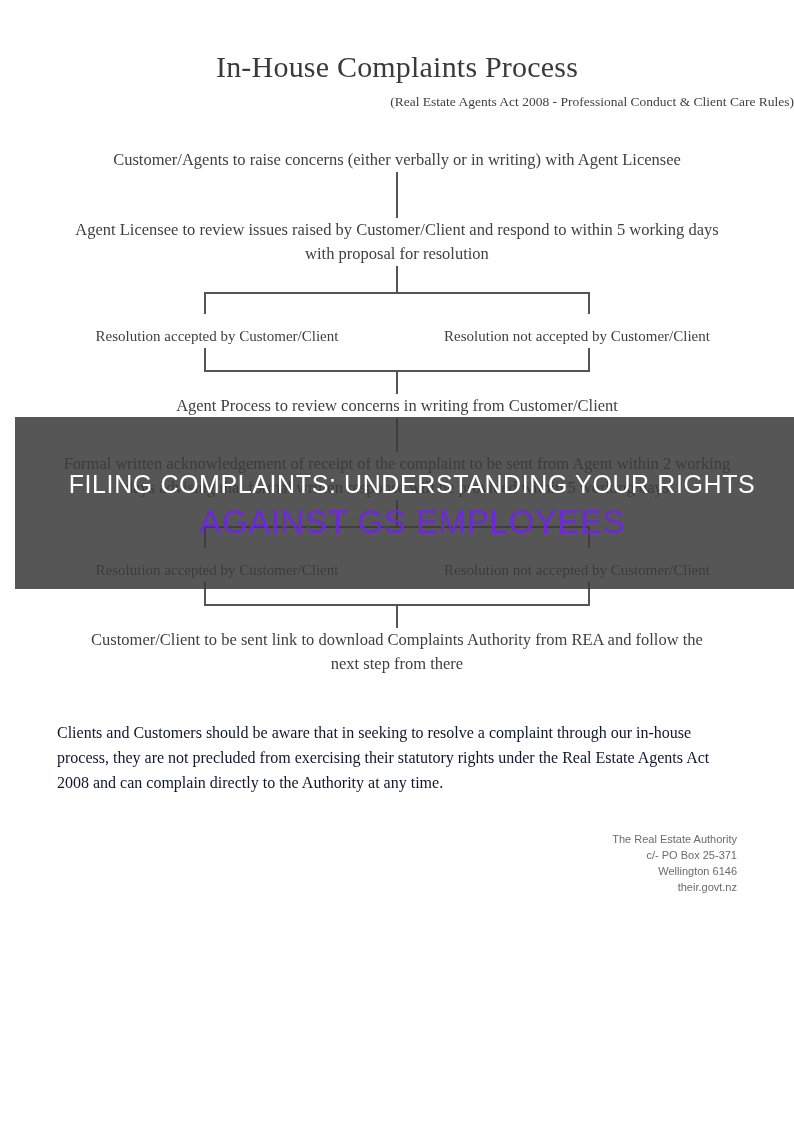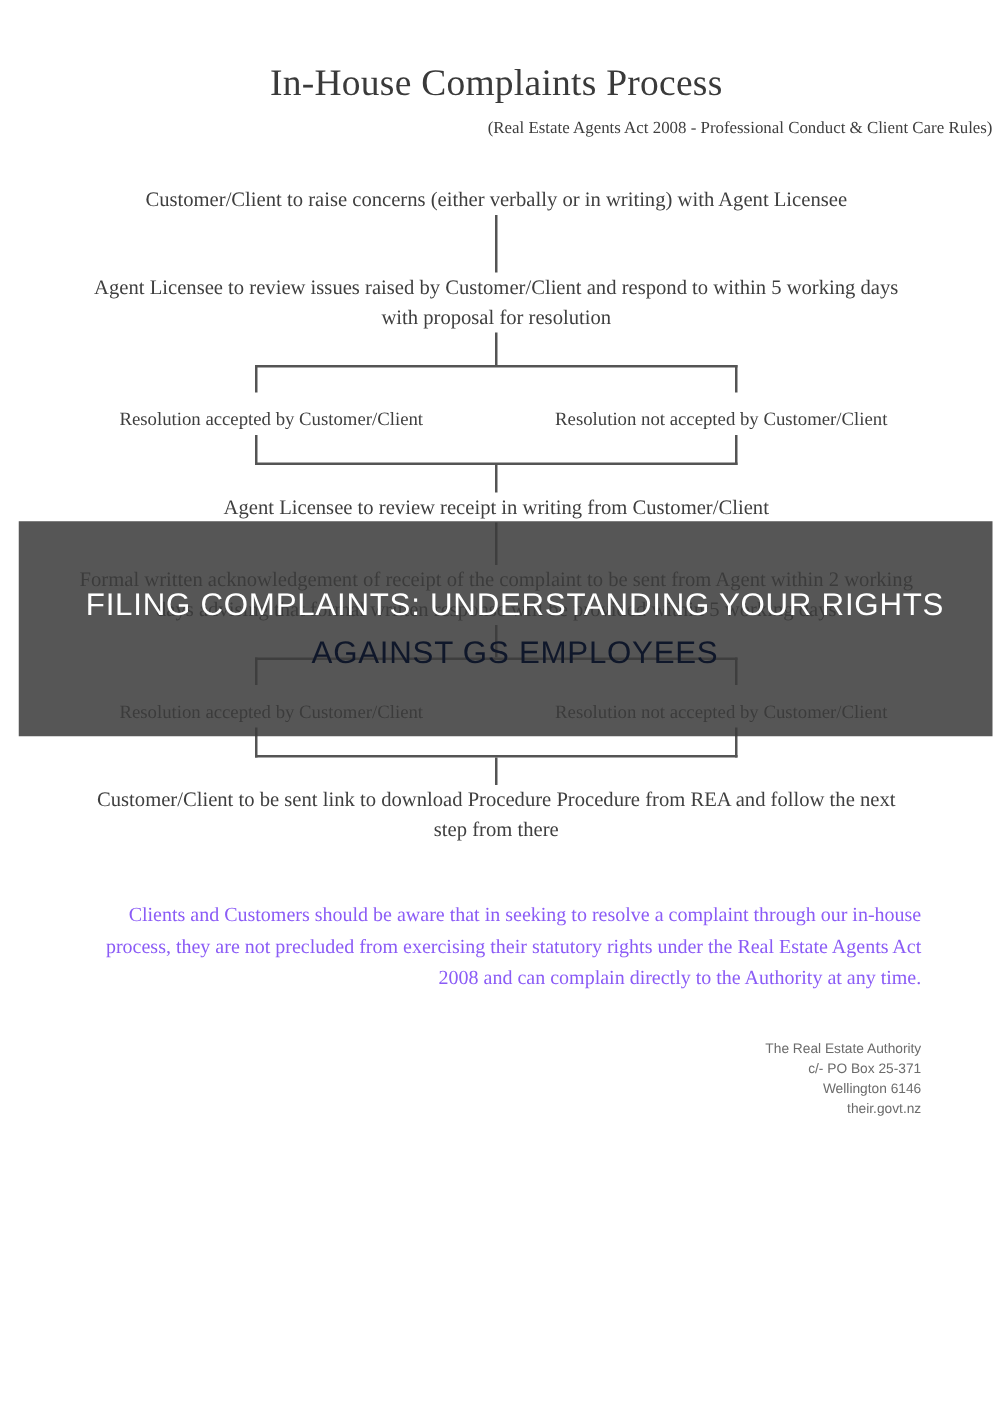--- a/index.html
+++ b/index.html
@@ -136,25 +136,25 @@
     text-align: center;
     font-family: "Liberation Serif", serif;
     font-size: 15px;
     line-height: 24px;
     color: #3f3f3f;
   }
 
   .note {
     width: 680px;
     margin: 44px auto 0;
-    text-align: right;
+    text-align: left;
     font-family: "Liberation Serif", serif;
     font-size: 16px;
     line-height: 25px;
-    color: #8b5cf6;
+    color: #0f172a;
   }
 
   .footer {
     width: 680px;
     margin: 36px auto 0;
     text-align: right;
     font-family: "Liberation Sans", sans-serif;
     font-size: 11px;
     line-height: 16px;
     color: #6b6b6b;
@@ -177,38 +177,38 @@
   .overlay-line1 {
     font-family: "Liberation Sans", sans-serif;
     font-size: 25px;
     letter-spacing: 0.6px;
     color: #ffffff;
     font-weight: 400;
     line-height: 38px;
   }
   .overlay-line2 {
     font-family: "Liberation Sans", sans-serif;
-    font-size: 25px;
+    font-size: 33px;
     letter-spacing: 0.6px;
-    color: #0f172a;
+    color: #6d28d9;
     font-weight: 400;
     line-height: 38px;
   }
 </style>
 </head>
 <body>
 
 <div class="page">
 
   <h1 class="doc-title">In-House Complaints Process</h1>
   <p class="doc-subtitle">(Real Estate Agents Act 2008 - Professional Conduct &amp; Client Care Rules)</p>
 
   <div class="flow">
 
-    <div class="node w-wide">Customer/Client to raise concerns (either verbally or in writing) with Agent Licensee</div>
+    <div class="node w-wide">Customer/Agents to raise concerns (either verbally or in writing) with Agent Licensee</div>
 
     <div class="vline v28"></div>
     <div class="vline v18"></div>
 
     <div class="node w-mid">Agent Licensee to review issues raised by Customer/Client and respond to within 5 working days with proposal for resolution</div>
 
     <div class="vline v26"></div>
 
     <div class="split">
       <div class="hbar"></div>
@@ -222,21 +222,21 @@
     </div>
 
     <div class="merge">
       <div class="hbar"></div>
       <div class="tick left"></div>
       <div class="tick right"></div>
     </div>
 
     <div class="vline v22"></div>
 
-    <div class="node w-mid">Agent Licensee to review receipt in writing from Customer/Client</div>
+    <div class="node w-mid">Agent Process to review concerns in writing from Customer/Client</div>
 
     <div class="vline v34"></div>
 
     <div class="node w-wide">Formal written acknowledgement of receipt of the complaint to be sent from Agent within 2 working days advising that formal written response will be provided within 5 working days</div>
 
     <div class="vline v26"></div>
 
     <div class="split">
       <div class="hbar"></div>
       <div class="tick left"></div>
@@ -249,21 +249,21 @@
     </div>
 
     <div class="merge">
       <div class="hbar"></div>
       <div class="tick left"></div>
       <div class="tick right"></div>
     </div>
 
     <div class="vline v22"></div>
 
-    <div class="node w-nar">Customer/Client to be sent link to download Procedure Procedure from REA and follow the next step from there</div>
+    <div class="node w-nar">Customer/Client to be sent link to download Complaints Authority from REA and follow the next step from there</div>
 
   </div>
 
   <div class="note">Clients and Customers should be aware that in seeking to resolve a complaint through our in-house process, they are not precluded from exercising their statutory rights under the Real Estate Agents Act 2008 and can complain directly to the Authority at any time.</div>
 
   <div class="footer">
     <div>The Real Estate Authority</div>
     <div>c/- PO Box 25-371</div>
     <div>Wellington 6146</div>
     <div>their.govt.nz</div>

